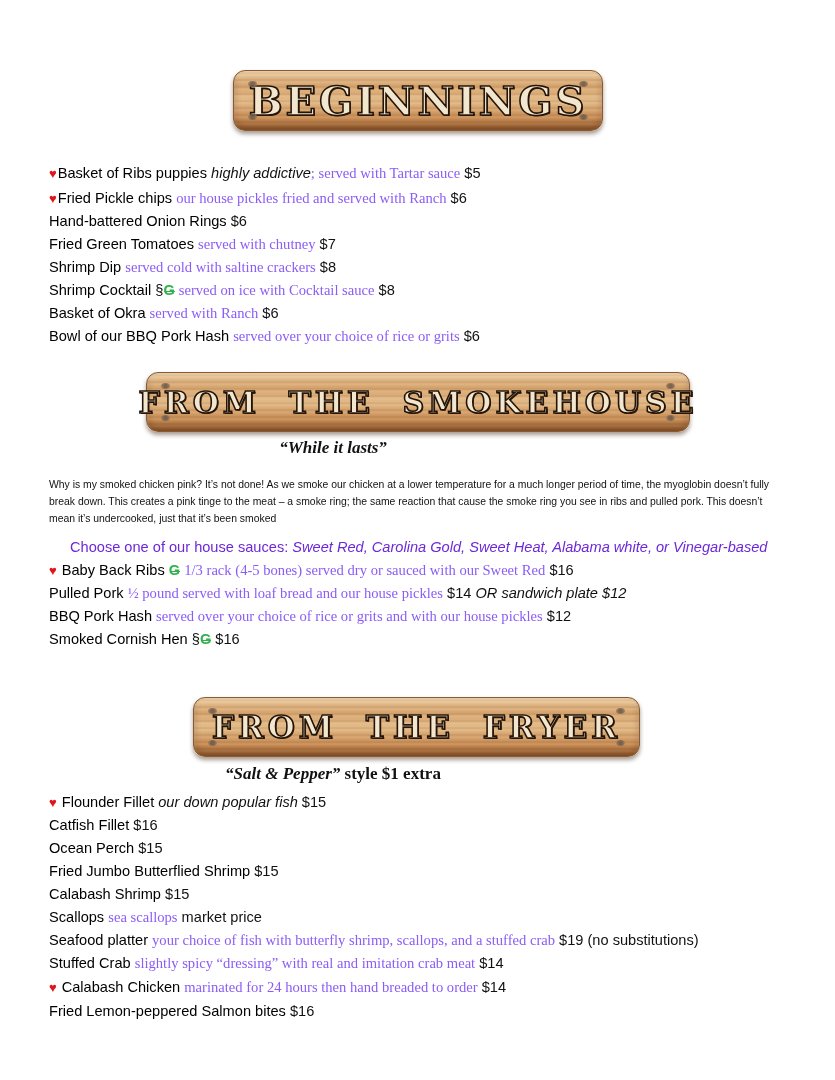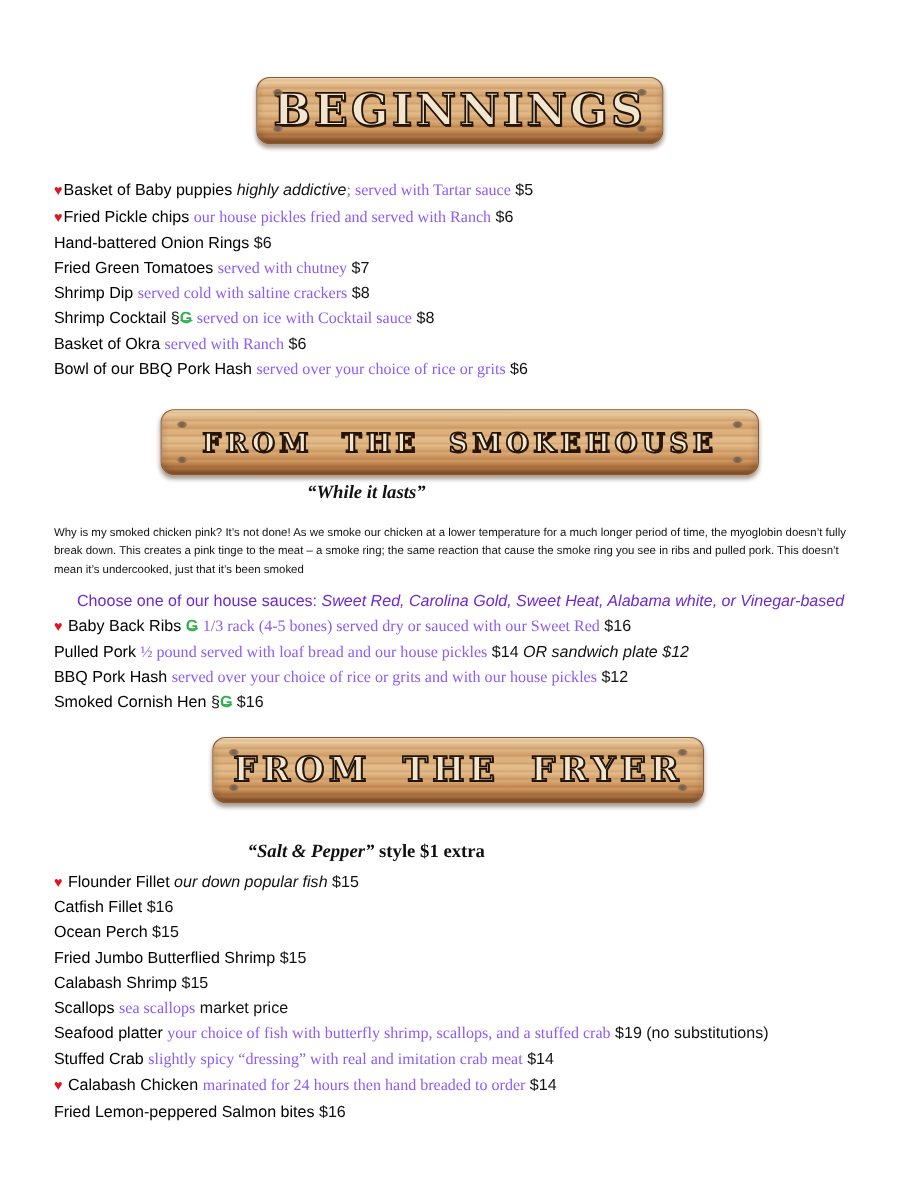--- a/index.html
+++ b/index.html
@@ -74,21 +74,21 @@
 
 <div class="sign" style="left:233px; top:70px; width:370px; height:61px;">
   <span class="nail tl"></span>
   <span class="nail bl"></span>
   <span class="nail tr"></span>
   <span class="nail br"></span>
   <span class="sign-title" style="font-size:40px;">BEGINNINGS</span>
 </div>
 
 <div class="line" style="top:164px;">
-  <span class="heart">♥</span><span class="name">Basket of Baby puppies</span>
+  <span class="heart">♥</span><span class="name">Basket of Ribs puppies</span>
   <span class="em">highly addictive</span><span class="desc">; served with Tartar sauce</span>
   <span class="price">$5</span>
 </div>
 <div class="line" style="top:189px;">
   <span class="heart">♥</span><span class="name">Fried Pickle chips</span>
   <span class="desc">our house pickles fried and served with Ranch</span>
   <span class="price">$6</span>
 </div>
 <div class="line" style="top:212px;text-align:center;">
   <span class="name">Hand-battered Onion Rings</span>
@@ -119,21 +119,21 @@
   <span class="name">Bowl of our BBQ Pork Hash</span>
   <span class="desc">served over your choice of rice or grits</span>
   <span class="price">$6</span>
 </div>
 
 <div class="sign" style="left:146px; top:372px; width:544px; height:60px;">
   <span class="nail tl"></span>
   <span class="nail bl"></span>
   <span class="nail tr"></span>
   <span class="nail br"></span>
-  <span class="sign-title" style="font-size:24px; letter-spacing:4px; word-spacing:14px;">FROM THE SMOKEHOUSE</span>
+  <span class="sign-title" style="font-size:30px; letter-spacing:4px; word-spacing:14px;">FROM THE SMOKEHOUSE</span>
 </div>
 <div class="subtitle" style="top:438px;">
   <span class="it">“While it lasts”</span>
 </div>
 <div class="note" style="top:476px;">Why is my smoked chicken pink? It’s not done! As we smoke our chicken at a lower temperature for a much longer period of time, the myoglobin doesn’t fully break down.  This creates a pink tinge to the meat – a smoke ring; the same reaction that cause the smoke ring you see in ribs and pulled pork.  This doesn’t mean it’s undercooked, just that it’s been smoked</div>
 
 <div class="sauces" style="top:538px;">
   <span>Choose one of our house sauces: </span><span class="em">Sweet Red, Carolina Gold, Sweet Heat, Alabama white, or Vinegar-based</span>
 </div>
 <div class="line" style="top:561px;">
@@ -152,21 +152,21 @@
   <span class="name">BBQ Pork Hash</span>
   <span class="desc">served over your choice of rice or grits and with our house pickles</span>
   <span class="price">$12</span>
 </div>
 <div class="line" style="top:630px;">
   <span class="name">Smoked Cornish Hen</span>
   <span class="sect">§</span><span class="gf">G</span>
   <span class="price">$16</span>
 </div>
 
-<div class="sign" style="left:193px; top:670px; width:447px; height:60px;">
+<div class="sign" style="left:193px; top:697px; width:447px; height:60px;">
   <span class="nail tl"></span>
   <span class="nail bl"></span>
   <span class="nail tr"></span>
   <span class="nail br"></span>
   <span class="sign-title" style="font-size:31px; letter-spacing:4px; word-spacing:14px;">FROM THE FRYER</span>
 </div>
 <div class="subtitle" style="top:764px;">
   <span class="it">“Salt &amp; Pepper”</span><span> style $1 extra</span>
 </div>
 

